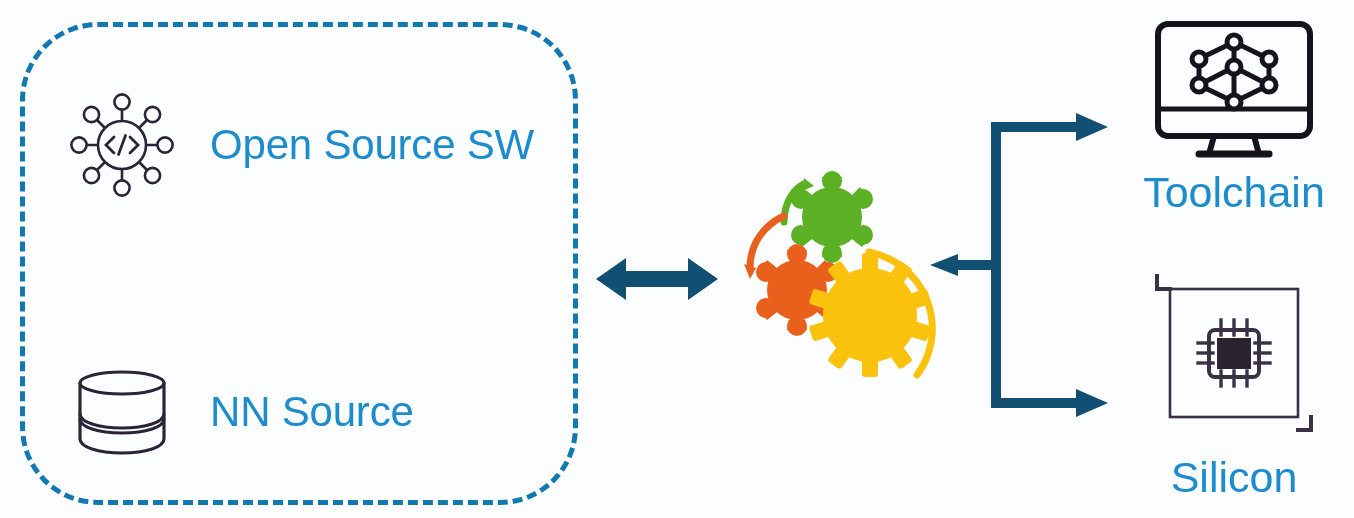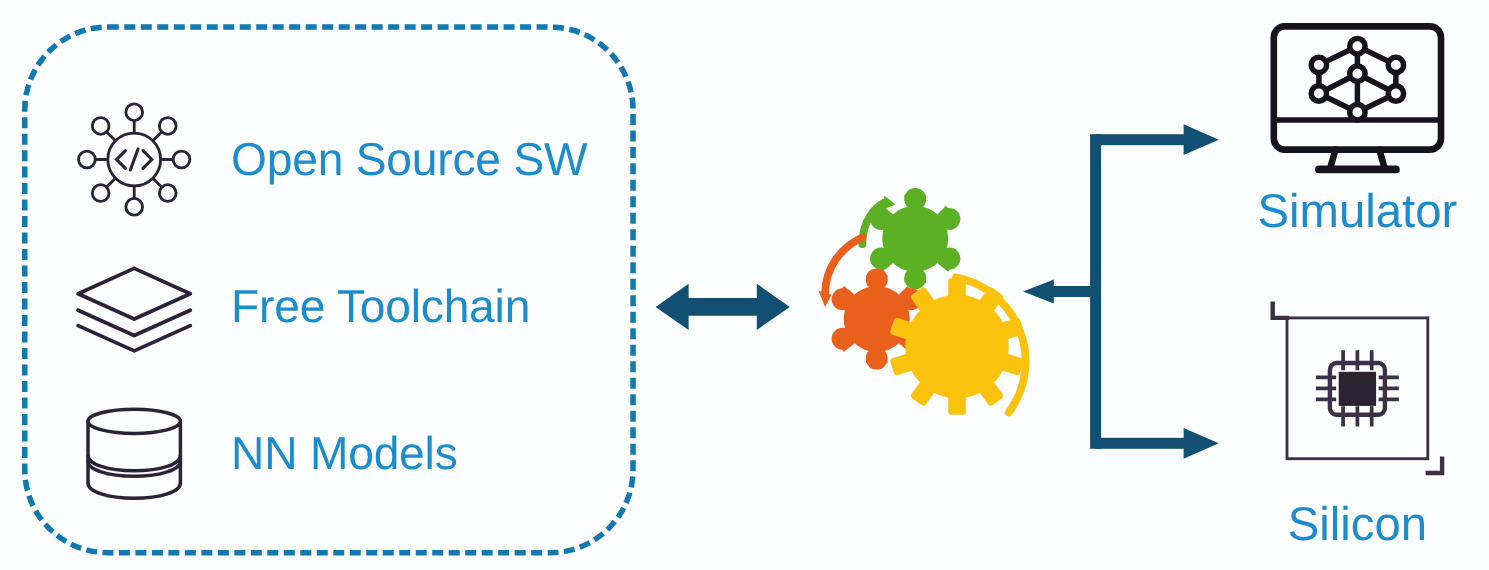--- a/index.html
+++ b/index.html
@@ -142,44 +142,34 @@
         <circle cx="56" cy="56" r="24" fill="#fcfdff"></circle>
 
         <polyline points="48,48 40,56 48,64" fill="none" stroke-width="2.8"></polyline>
         <polyline points="64,48 72,56 64,64" fill="none" stroke-width="2.8"></polyline>
         <line x1="59.5" y1="46.5" x2="52.5" y2="65.5" stroke-width="2.8"></line>
       </svg>
     </div>
     <div class="feature-label">Open Source SW</div>
   </div>
 
-  <div class="feature-row r2">
-    <div class="icon-box">
-      <svg width="118" height="90" viewBox="0 0 118 90" fill="none" stroke="#2b2338" stroke-width="3.4" stroke-linecap="round" stroke-linejoin="round">
-        <polygon points="59,10 110,33 59,56 8,33" fill="#fcfdff"></polygon>
-        <polyline points="8,48 59,71 110,48"></polyline>
-        <polyline points="8,62 59,85 110,62"></polyline>
-      </svg>
-    </div>
-    <div class="feature-label">Free Toolchain</div>
-  </div>
 
   <div class="feature-row r3">
     <div class="icon-box">
       <svg width="112" height="92" viewBox="0 0 112 92" fill="none" stroke="#2b2338" stroke-width="3.2" stroke-linecap="round" stroke-linejoin="round">
 
         <path d="M14,17 L14,73 C14,81 32,87 56,87 C80,87 98,81 98,73 L98,17 Z" fill="#fcfdff"></path>
 
         <ellipse cx="56" cy="17" rx="42" ry="11" fill="#fcfdff"></ellipse>
 
         <path d="M14,48 C14,56 32,62 56,62 C80,62 98,56 98,48"></path>
         <path d="M14,53 C14,61 32,67 56,67 C80,67 98,61 98,53"></path>
       </svg>
     </div>
-    <div class="feature-label">NN Models</div>
+    <div class="feature-label">NN Source</div>
   </div>
 
   <div class="arrow-bi">
     <svg width="122" height="66" viewBox="0 0 122 66">
       <path d="M0,33 L30,12 L30,25 L92,25 L92,12 L122,33 L92,54 L92,41 L30,41 L30,54 Z" fill="#114f73"></path>
     </svg>
   </div>
 
   <div class="gear-cluster">
     <svg width="240" height="230" viewBox="0 0 240 230">
@@ -294,21 +284,21 @@
           <circle cx="83" cy="25" r="7"></circle>
           <circle cx="48" cy="42" r="7"></circle>
           <circle cx="118" cy="42" r="7"></circle>
           <circle cx="48" cy="68" r="7"></circle>
           <circle cx="118" cy="68" r="7"></circle>
           <circle cx="83" cy="85" r="7"></circle>
           <circle cx="83" cy="50" r="7"></circle>
         </g>
       </svg>
     </div>
-    <div class="node-label">Simulator</div>
+    <div class="node-label">Toolchain</div>
   </div>
 
   <div class="node silicon">
     <div class="node-icon">
       <svg width="166" height="160" viewBox="0 0 166 160" fill="none" stroke="#3a3147" stroke-width="2.6" stroke-linecap="square">
 
         <polyline points="19,16 6,16 6,3" stroke-width="4"></polyline>
         <polyline points="147,157 160,157 160,144" stroke-width="4"></polyline>
 
         <rect x="19" y="16" width="128" height="128"></rect>

